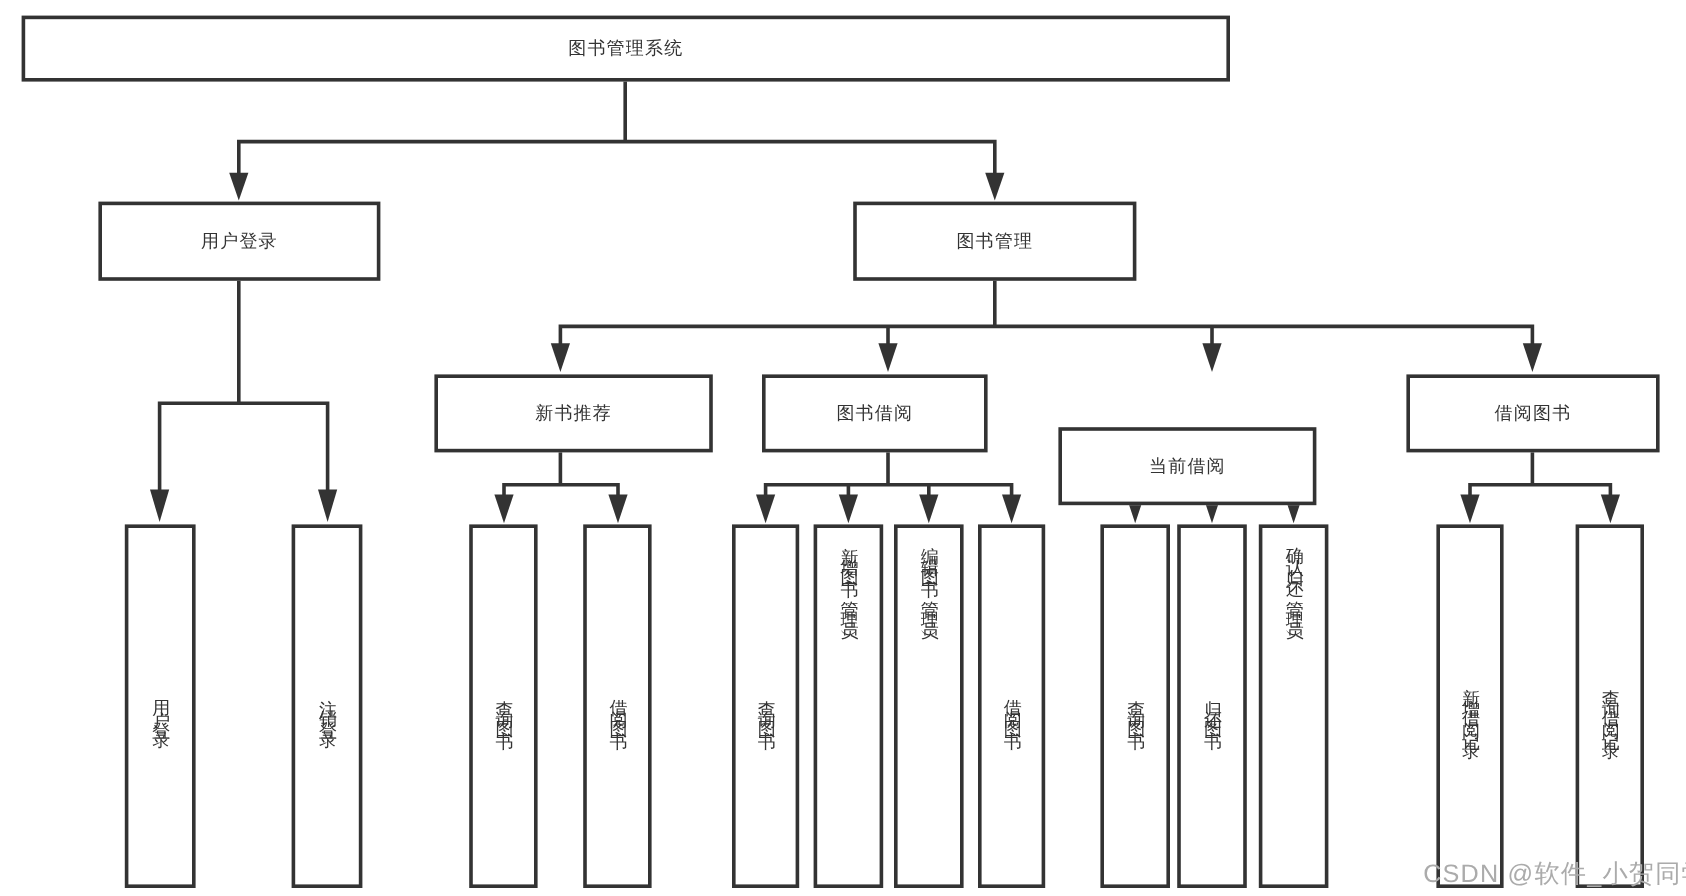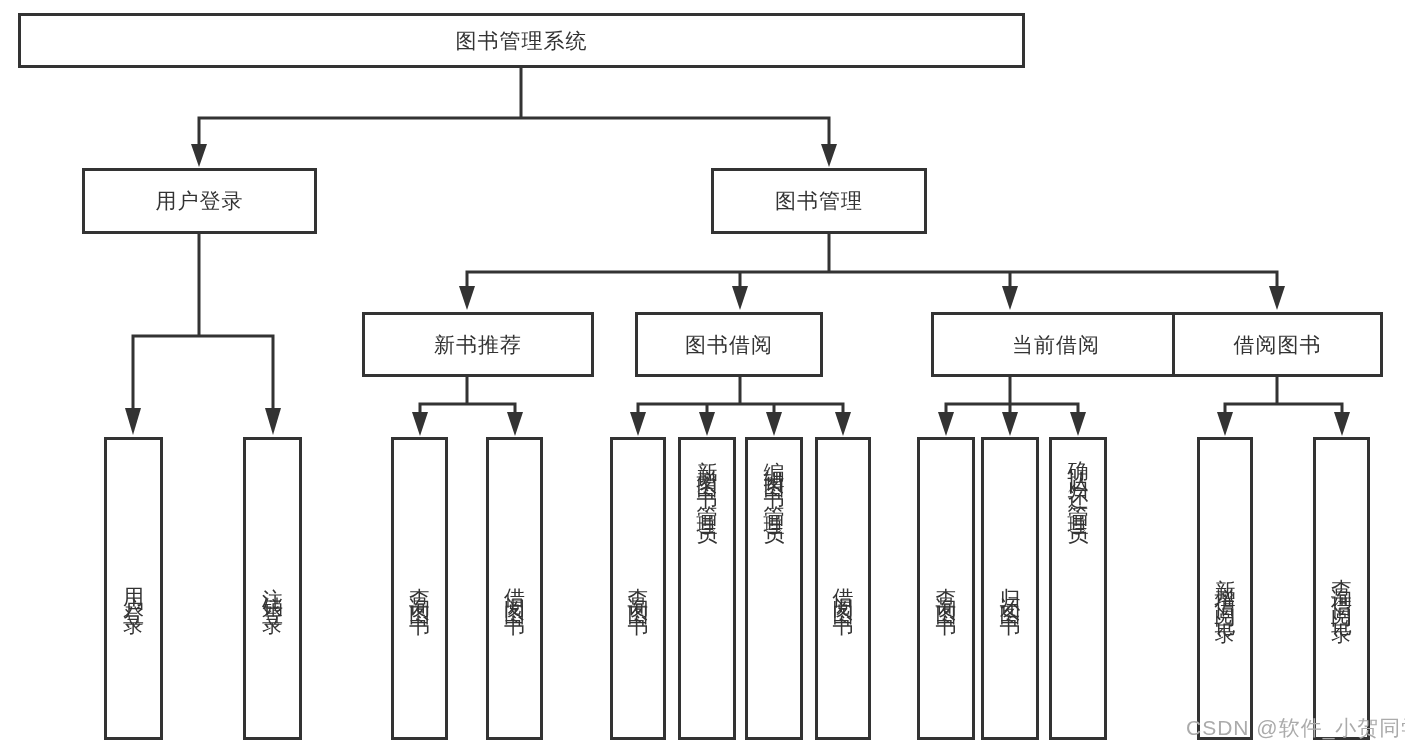--- a/index.html
+++ b/index.html
@@ -21,36 +21,36 @@
   }
   svg.wires { position: absolute; left: 0; top: 0; z-index: 0; }
   svg.wires .edge { stroke: var(--line, #333); stroke-width: 3; fill: none; stroke-linecap: square; }
   svg.wires .head { fill: var(--line, #333); stroke: none; }
 
   .box {
     position: absolute;
     border: 3px solid var(--box-border, #333);
     background: #fff;
     color: var(--text, #333);
-    font-size: 21px;
+    font-size: 15px;
     display: flex;
     align-items: center;
     justify-content: center;
     z-index: 1;
   }
   .hbox span { white-space: nowrap; letter-spacing: 1px; }
 
   .root  { left: 18px;  top: 13px;  width: 1007px; height: 55px; }
   .lvl2a { left: 82px;  top: 168px; width: 235px;  height: 66px; }
-  .lvl2b { left: 711px; top: 168px; width: 216px;  height: 66px; text-align: center; }
+  .lvl2b { left: 711px; top: 168px; width: 236px;  height: 66px; text-align: center; }
 
   .lvl3  { top: 312px; height: 65px; }
   .l3a { left: 362px;  width: 232px; }
   .l3b { left: 635px;  width: 188px; }
-  .l3c { left: 931px;  width: 250px; }
+  .l3c { left: 882px;  width: 215px; margin-top: 44px; }
   .l3d { left: 1172px; width: 211px; }
 
   .leaf { top: 437px; height: 303px; }
   .leaf span {
     writing-mode: vertical-rl;
     text-orientation: mixed;
     letter-spacing: 9px;
     line-height: 1.05;
   }
   .leaf.align-top { align-items: flex-start; }

